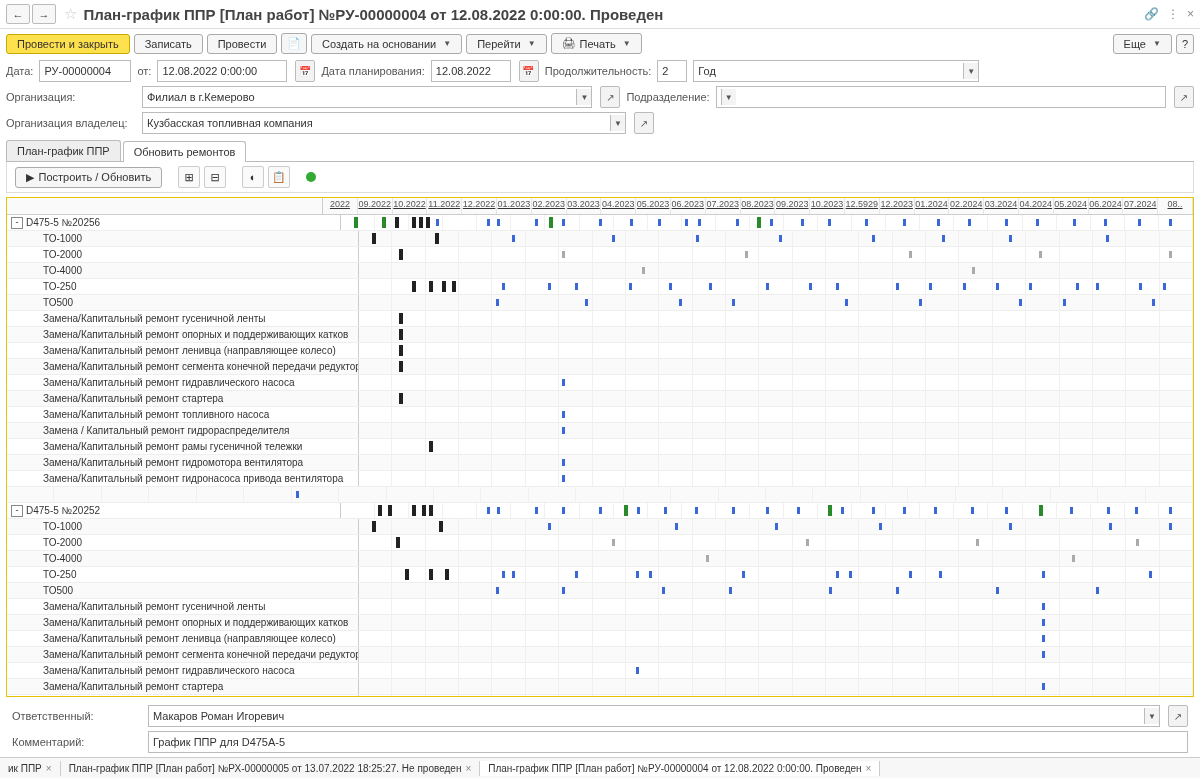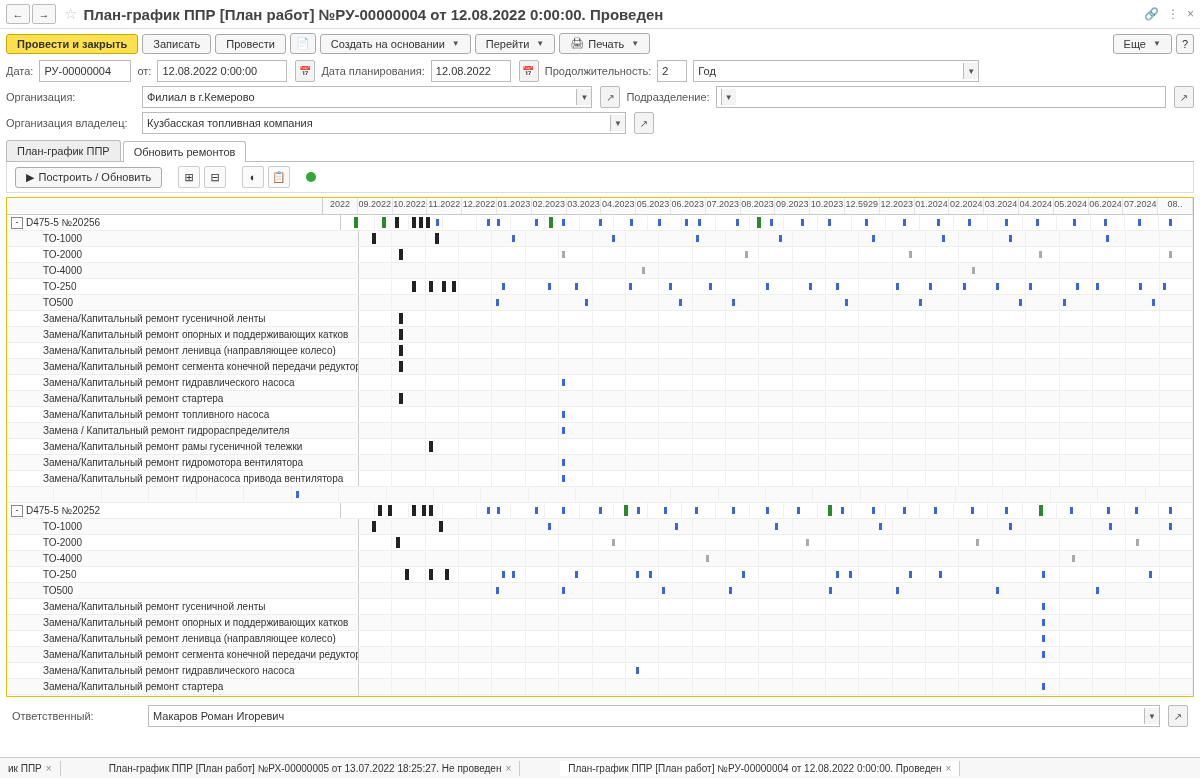--- a/index.html
+++ b/index.html
@@ -3,57 +3,57 @@
 <meta charset="utf-8">
 <style>
 html, body { margin:0; padding:0; font-family:Arial,sans-serif; font-size:11px; color:#333; background:#fff; width:1200px; height:778px; overflow:hidden; }
 .titlebar { display:flex; align-items:center; padding:4px 6px; border-bottom:1px solid #ddd; }
 .titlebar .nav-btn { border:1px solid #bbb; background:#f7f7f7; width:22px; height:18px; display:flex; align-items:center; justify-content:center; margin-right:2px; cursor:pointer; border-radius:2px;}
 .titlebar .star { color:#ccc; font-size:15px; margin:0 6px; }
 .titlebar .title { font-size:15px; font-weight:bold; color:#444; flex:1; }
 .titlebar .win-btn { color:#888; font-size:12px; margin-left:8px; cursor:pointer;}
 .toolbar { display:flex; align-items:center; padding:4px 6px; gap:4px; }
 .btn { border:1px solid #aaa; background:#f6f6f6; padding:3px 10px; border-radius:3px; cursor:pointer; display:flex; align-items:center; gap:4px;}
-.btn.primary { background:#ffe04d; border-color:#c8a900; font-weight:bold;}
+.btn.primary { background:#ffe04d; border-color:#c8a900; font-weight:normal;}
 .btn.icon-only { padding:3px 5px; }
 .btn .drop { font-size:8px; color:#555; margin-left:3px;}
 .spacer { flex:1; }
 .form-row { display:flex; align-items:center; padding:2px 6px; gap:6px;}
 .form-row .lbl { color:#555; }
 .input { border:1px solid #bbb; padding:2px 4px; background:#fff; height:16px; display:flex; align-items:center;}
 .input.sel { padding-right:0;}
 .sel-btn { border-left:1px solid #bbb; width:14px; height:100%; display:flex; align-items:center; justify-content:center; font-size:8px; color:#555; cursor:pointer; background:#f3f3f3;}
 .ext-btn { border:1px solid #bbb; width:18px; height:20px; display:flex; align-items:center; justify-content:center; font-size:10px; color:#555; cursor:pointer; background:#f3f3f3; border-radius:2px; margin-left:2px;}
 .tabs { display:flex; border-bottom:1px solid #bbb; margin:4px 6px 0;}
 .tab { padding:4px 10px; border:1px solid #bbb; border-bottom:none; background:#eee; border-radius:3px 3px 0 0; margin-right:2px; cursor:pointer;}
 .tab.active { background:#fff; position:relative; top:1px;}
 .subtoolbar { display:flex; align-items:center; padding:4px 8px; gap:4px; border:1px solid #ddd; margin:0 6px; border-top:none;}
 .icon-btn { width:20px; height:20px; border:1px solid #ccc; border-radius:2px; display:flex; align-items:center; justify-content:center; cursor:pointer; background:#fafafa; }
 .gantt-wrap { margin:4px 6px; border:1px solid #e6c200; height:498px; display:flex; flex-direction:column;}
 .gantt-header { display:flex; border-bottom:1px solid #ccc; background:#fafafa;}
 .left-col { width:315px; flex-shrink:0; border-right:1px solid #ccc;}
 .gantt-header .left-col { height:16px; }
-.time-cols { flex:1; display:flex; overflow:hidden;}
+.time-cols { flex:1; display:flex; overflow:hidden;text-decoration:underline;}
 .time-col { flex:1; border-right:1px solid #e5e5e5; text-align:center; font-size:9px; color:#555; padding:1px 0; white-space:nowrap; overflow:hidden;}
 .gantt-body { flex:1; overflow-y:auto; overflow-x:hidden;}
 .grow { display:flex; border-bottom:1px solid #eee; height:15px; align-items:stretch;}
 .grow:nth-child(even) { background:#fafafa;}
 .grow .row-label { width:315px; flex-shrink:0; border-right:1px solid #ccc; padding-left:4px; font-size:10px; color:#333; white-space:nowrap; overflow:hidden; text-overflow:ellipsis; display:flex; align-items:center;}
 .grow.lvl0 .row-label { font-weight:normal; padding-left:18px;}
 .grow.lvl1 .row-label { padding-left:36px;}
 .grow .expand { display:inline-block; width:10px; height:10px; border:1px solid #888; text-align:center; line-height:8px; font-size:9px; margin-right:3px; cursor:pointer; margin-left:-14px;}
 .grow .cells { flex:1; display:flex; position:relative;}
 .grow .cell { flex:1; border-right:1px solid #f0f0f0; position:relative;}
 .mark { position:absolute; top:2px; width:4px; height:11px;}
 .mark.green { background:#2a8a2a;}
 .mark.black { background:#222;}
 .mark.blue-sm { background:#3a68d8; height:7px; top:4px; width:3px;}
 .mark.gray-sm { background:#aaa; height:7px; top:4px; width:3px;}
 .bottom-section { padding:2px 6px;}
-.doc-tabs { position:absolute; bottom:0; left:0; right:0; display:flex; border-top:1px solid #ccc; background:#f7f7f7; height:20px; align-items:center; font-size:10px;gap:40px;}
+.doc-tabs { position:absolute; bottom:0; left:0; right:0; display:flex; border-top:1px solid #ccc; background:#f7f7f7; height:20px; align-items:center; font-size:10px;}
 .doc-tab { padding:2px 8px; border-right:1px solid #ccc; display:flex; align-items:center; gap:4px; cursor:pointer; white-space:nowrap;}
 .doc-tab .close { color:#888; cursor:pointer;}
 .doc-tab.active { background:#fff;}
 .green-dot { width:10px; height:10px; border-radius:50%; background:#3a3;}
 </style>
 </head>
 <body>
 
 <div class="titlebar">
   <div class="nav-btn">←</div>
@@ -1484,20 +1484,24 @@
 
 <div class="bottom-section">
   <div class="form-row">
     <span class="lbl" style="width:130px">Ответственный:</span>
     <div class="input sel" style="flex:1">
         <span style="flex:1">Макаров Роман Игоревич</span>
         <div class="sel-btn">▼</div>
       </div>
     <div class="ext-btn">↗</div>
   </div>
+  <div class="form-row">
+    <span class="lbl" style="width:130px">Комментарий:</span>
+    <div class="input" style="flex:1">График ППР для D475A-5</div>
+  </div>
 </div>
 
 <div class="doc-tabs">
   <div class="doc-tab">
       <span>ик ППР</span>
       <span class="close">×</span>
     </div>
   <div class="doc-tab">
       <span>План-график ППР [План работ] №РХ-00000005 от 13.07.2022 18:25:27. Не проведен</span>
       <span class="close">×</span>

